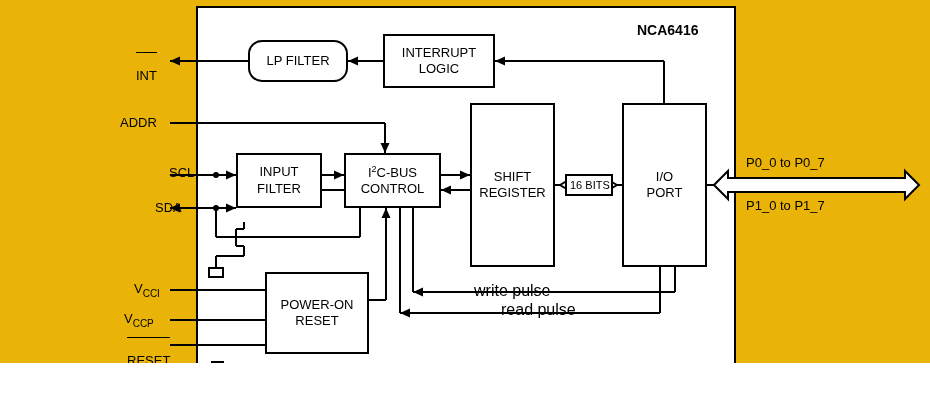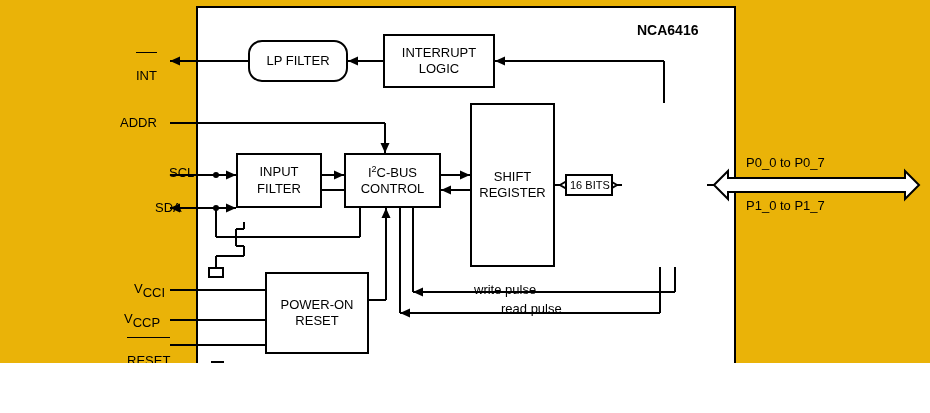--- a/index.html
+++ b/index.html
@@ -37,21 +37,21 @@
     box-sizing: border-box;
   }
   .lbl {
     position: absolute;
     font-size: 13px;
     color: #000;
     white-space: nowrap;
   }
   .lbl-sm {
     position: absolute;
-    font-size: 13px;
+    font-size: 16px;
     color: #000;
     white-space: nowrap;
   }
   .chipname {
     position: absolute;
     font-size: 14px;
     font-weight: bold;
     color: #000;
     white-space: nowrap;
   }
@@ -64,21 +64,21 @@
   }
   svg.overlay {
     position: absolute;
     left: 0;
     top: 0;
     width: 930px;
     height: 413px;
     pointer-events: none;
   }
   .sub {
-    font-size: 13px;
+    font-size: 10px;
     vertical-align: sub;
     text-align: right;
   }
   .sup {
     font-size: 9px;
     vertical-align: super;
   }
   .ovr {
     border-top: 1.5px solid #000;
     padding-top: 16px;
@@ -115,20 +115,24 @@
   <div class="box" style="left:344px; top:153px; width:97px; height:55px; flex-direction:column;">
     <span class="boxlabel2"><span>I</span><span class="sup">2</span><span>C-BUS</span></span>
     <span class="boxlabel2">CONTROL</span>
   </div>
 
   <div class="box" style="left:470px; top:103px; width:85px; height:164px; flex-direction:column;">
     <span class="boxlabel2">SHIFT</span>
     <span class="boxlabel2">REGISTER</span>
   </div>
 
+  <div class="box" style="left:622px; top:103px; width:85px; height:164px; flex-direction:column;">
+    <span class="boxlabel2">I/O</span>
+    <span class="boxlabel2">PORT</span>
+  </div>
 
   <div class="box" style="left:265px; top:272px; width:104px; height:82px; flex-direction:column;">
     <span class="boxlabel2">POWER-ON</span>
     <span class="boxlabel2">RESET</span>
   </div>
 
   <div class="lbl" style="left:136px; top:52px;">
     <span class="ovr">INT</span>
   </div>
 

